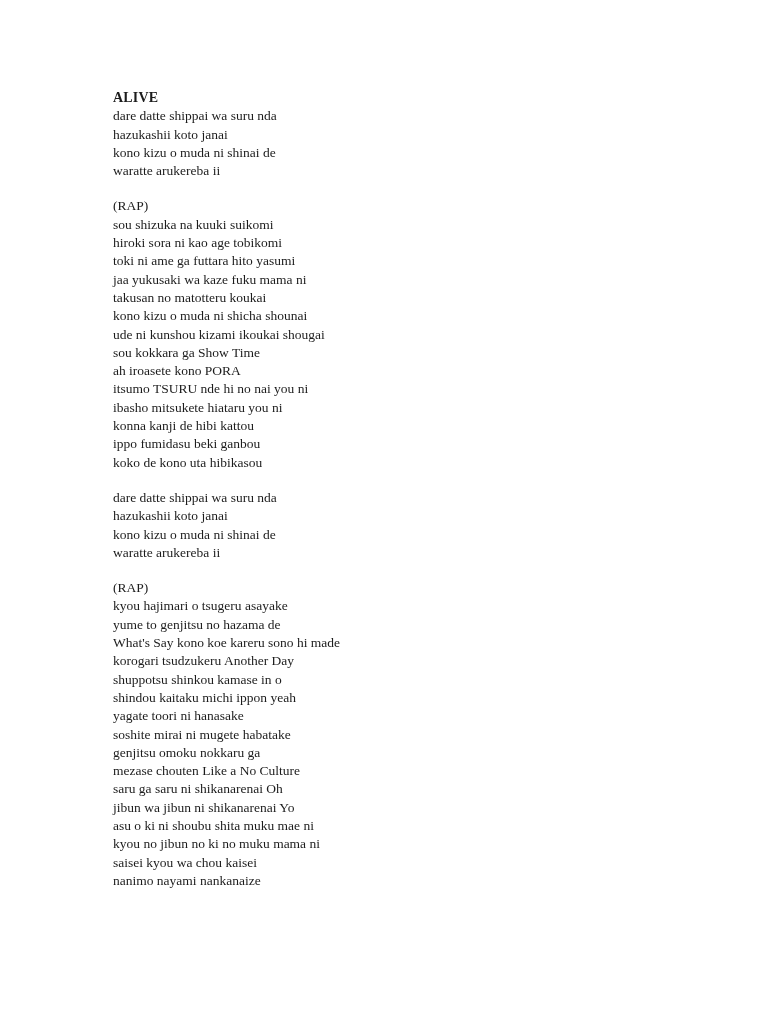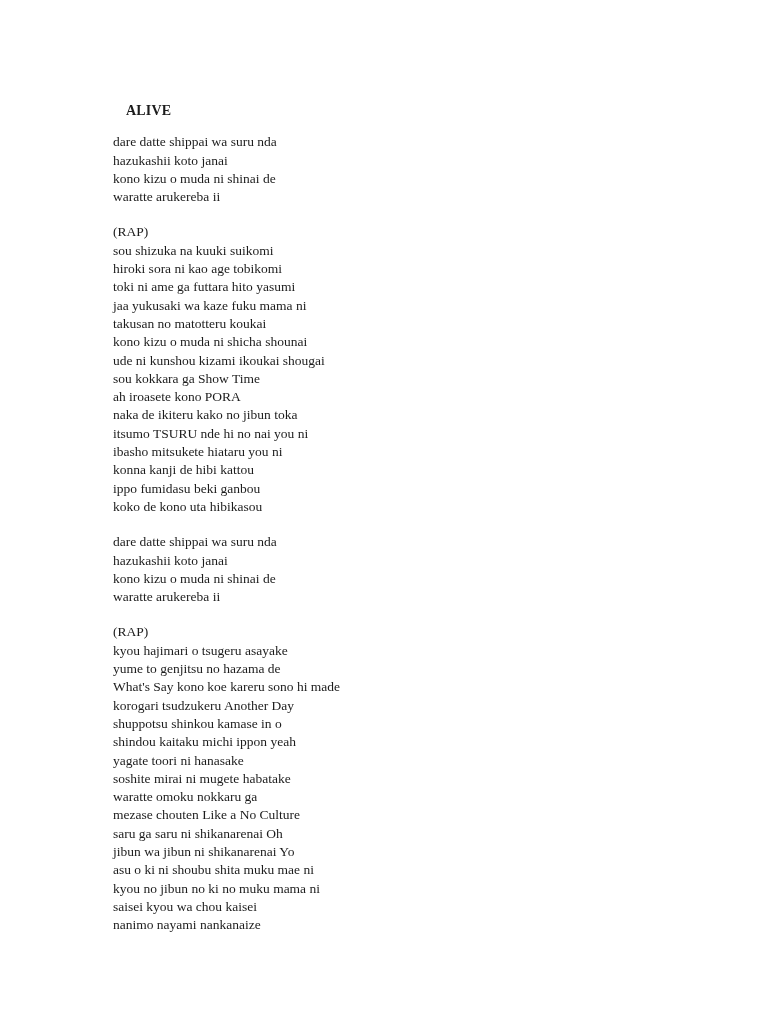--- a/index.html
+++ b/index.html
@@ -19,21 +19,21 @@
     left: 113px;
     top: 89px;
     width: 520px;
     font-family: "Liberation Serif", "DejaVu Serif", serif;
     font-size: 13.5px;
     line-height: 18.3px;
     color: #1c1c1c;
     -webkit-font-smoothing: antialiased;
   }
   .doc-title {
-    margin: 13px;
+    margin: 0;
     font-size: 14px;
     line-height: 18.3px;
     font-weight: bold;
     letter-spacing: 0.2px;
   }
   .stanza {
     margin: 0;
   }
   .stanza + .stanza {
     margin-top: 17px; 
@@ -60,21 +60,20 @@
           <p class="line">(RAP)</p>
           <p class="line">sou shizuka na kuuki suikomi</p>
           <p class="line">hiroki sora ni kao age tobikomi</p>
           <p class="line">toki ni ame ga futtara hito yasumi</p>
           <p class="line">jaa yukusaki wa kaze fuku mama ni</p>
           <p class="line">takusan no matotteru koukai</p>
           <p class="line">kono kizu o muda ni shicha shounai</p>
           <p class="line">ude ni kunshou kizami ikoukai shougai</p>
           <p class="line">sou kokkara ga Show Time</p>
           <p class="line">ah iroasete kono PORA</p>
-          <p class="line">naka de ikiteru kako no jibun toka</p>
           <p class="line">itsumo TSURU nde hi no nai you ni</p>
           <p class="line">ibasho mitsukete hiataru you ni</p>
           <p class="line">konna kanji de hibi kattou</p>
           <p class="line">ippo fumidasu beki ganbou</p>
           <p class="line">koko de kono uta hibikasou</p>
         </div>
         <div class="stanza">
           <p class="line">dare datte shippai wa suru nda</p>
           <p class="line">hazukashii koto janai</p>
           <p class="line">kono kizu o muda ni shinai de</p>
@@ -83,21 +82,21 @@
         <div class="stanza">
           <p class="line">(RAP)</p>
           <p class="line">kyou hajimari o tsugeru asayake</p>
           <p class="line">yume to genjitsu no hazama de</p>
           <p class="line">What's Say kono koe kareru sono hi made</p>
           <p class="line">korogari tsudzukeru Another Day</p>
           <p class="line">shuppotsu shinkou kamase in o</p>
           <p class="line">shindou kaitaku michi ippon yeah</p>
           <p class="line">yagate toori ni hanasake</p>
           <p class="line">soshite mirai ni mugete habatake</p>
-          <p class="line">waratte omoku nokkaru ga</p>
+          <p class="line">genjitsu omoku nokkaru ga</p>
           <p class="line">mezase chouten Like a No Culture</p>
           <p class="line">saru ga saru ni shikanarenai Oh</p>
           <p class="line">jibun wa jibun ni shikanarenai Yo</p>
           <p class="line">asu o ki ni shoubu shita muku mae ni</p>
           <p class="line">kyou no jibun no ki no muku mama ni</p>
           <p class="line">saisei kyou wa chou kaisei</p>
           <p class="line">nanimo nayami nankanaize</p>
         </div>
       </div>
   </div>

